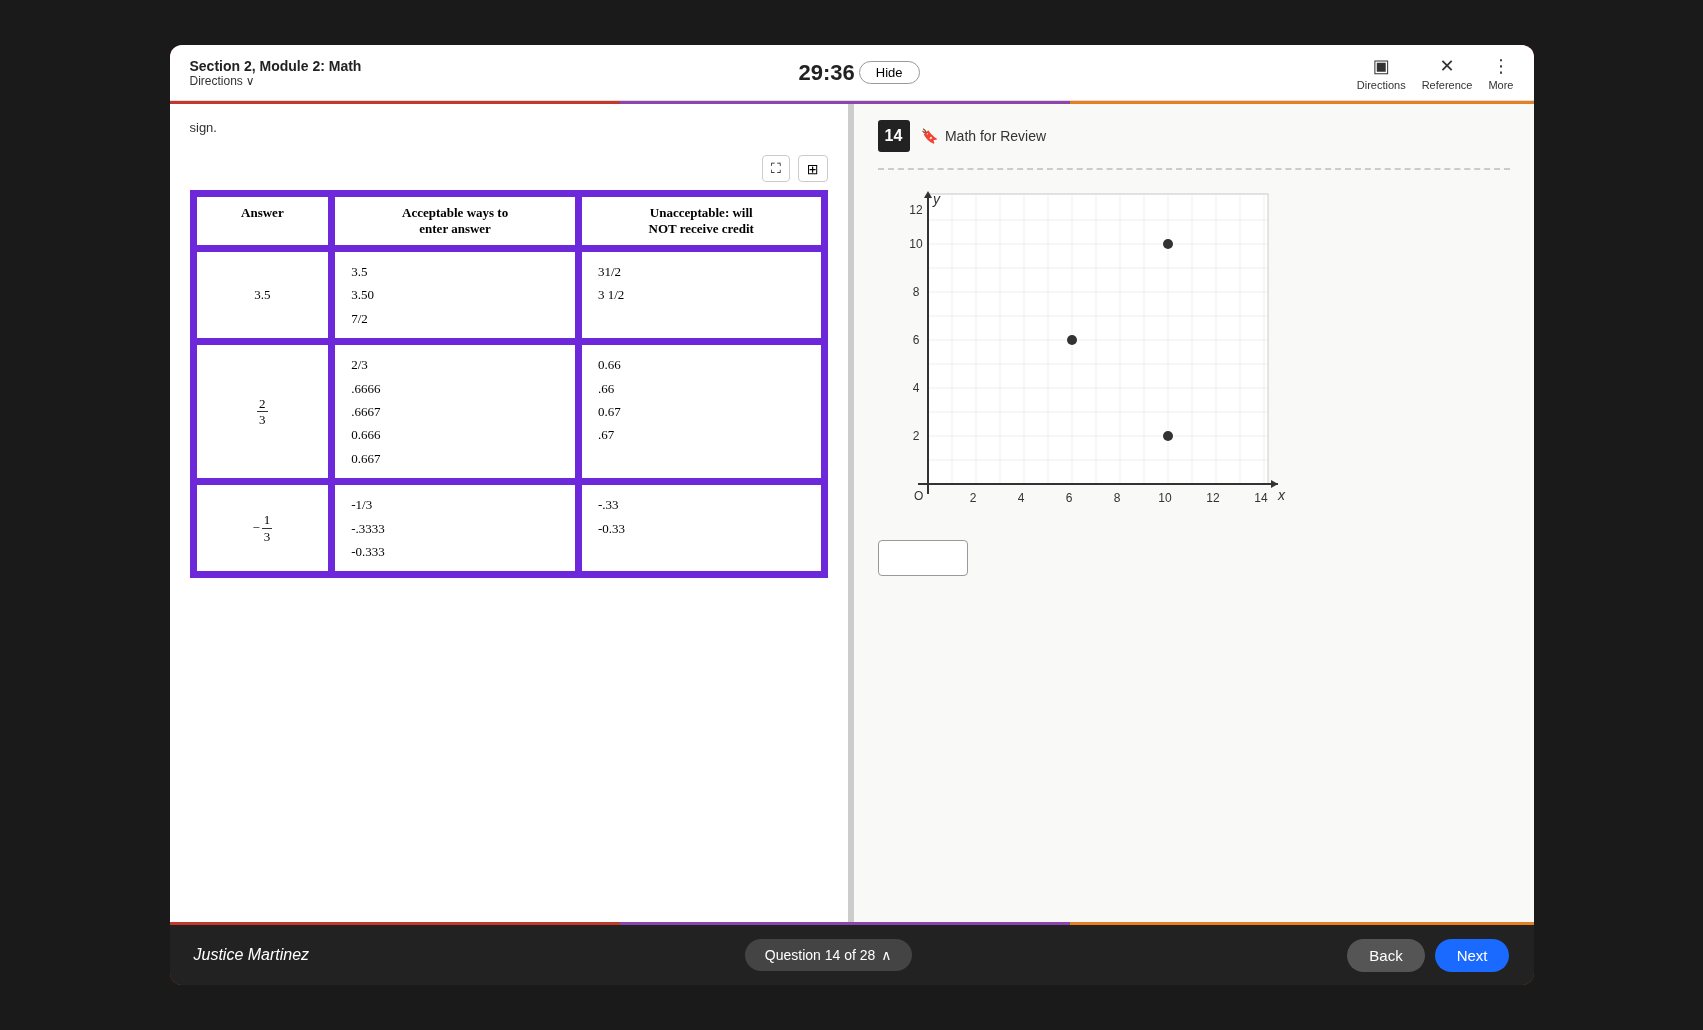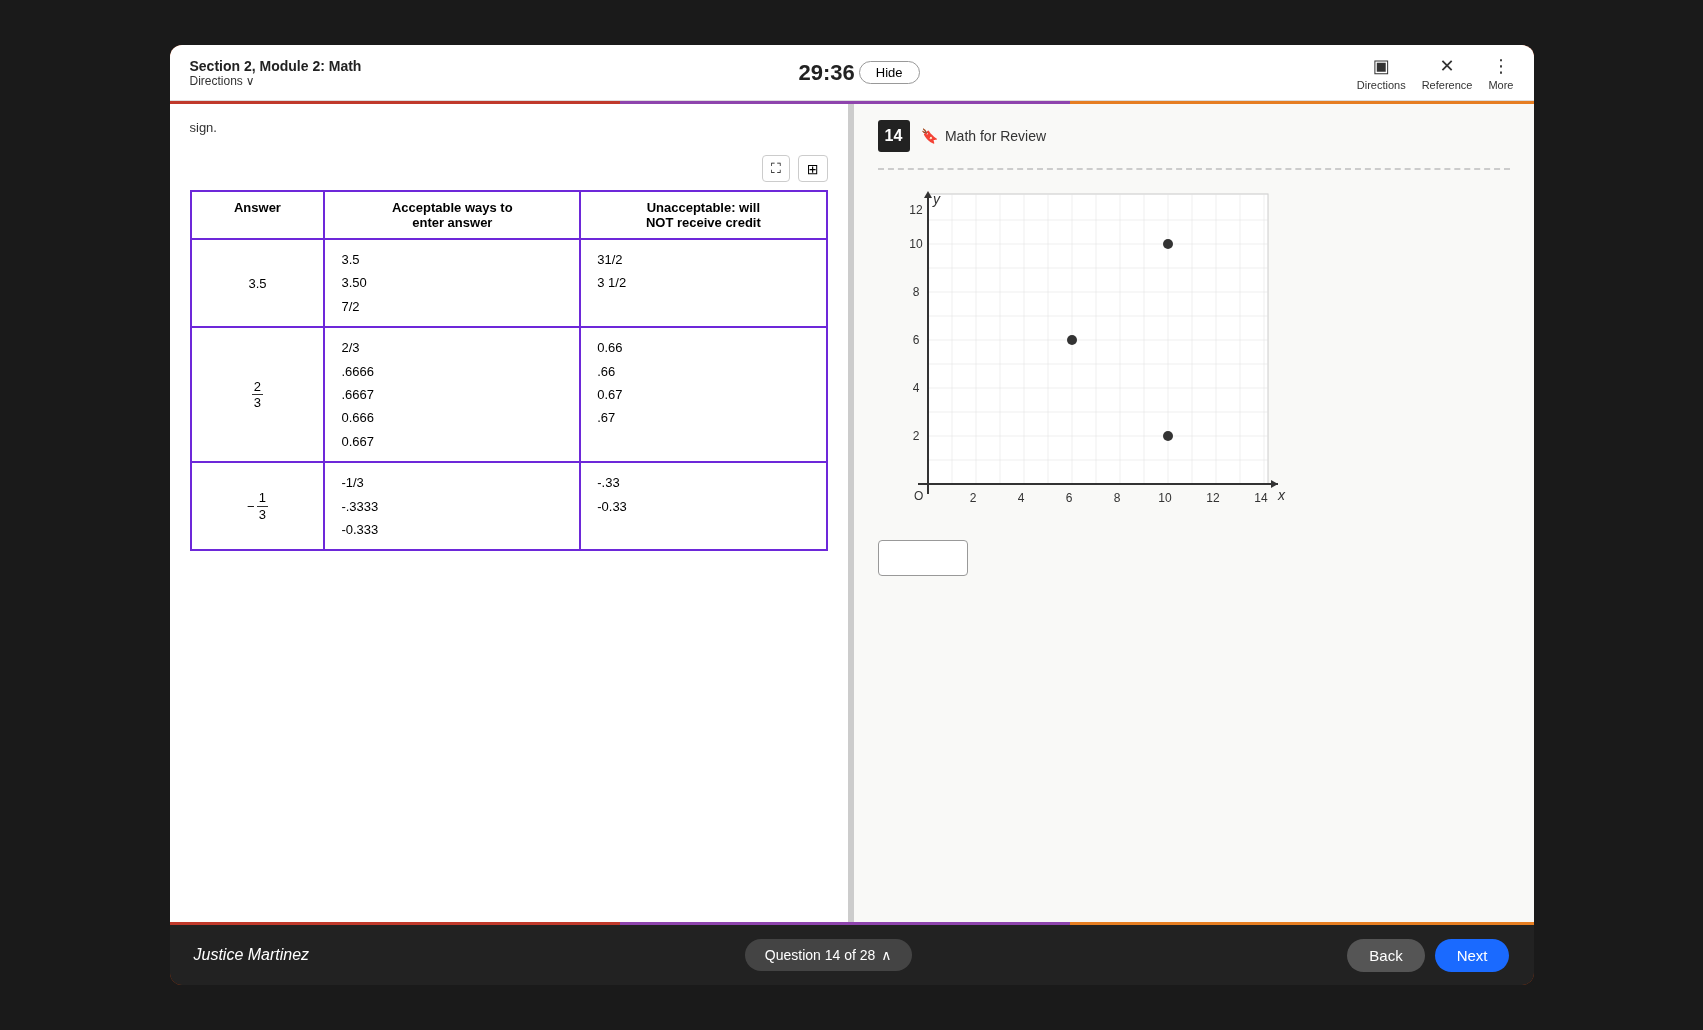--- a/index.html
+++ b/index.html
@@ -125,24 +125,25 @@
       margin-bottom: 12px;
       color: #222;
     }
     
     .examples-table {
       width: 100%;
       border-collapse: collapse;
       font-size: 13px;
     }
     .examples-table th, .examples-table td {
-      border: 2px solid #6d28d9;
+      border: 7px solid #6d28d9;
       padding: 8px 16px;
       vertical-align: top;
       text-align: center;
+      font-family: Liberation Serif, serif;
     }
     .examples-table th {
       background: #fff;
       font-weight: 600;
       font-size: 13px;
     }
     .examples-table td.answer-col {
       font-weight: 500;
       text-align: center;
       vertical-align: middle;

